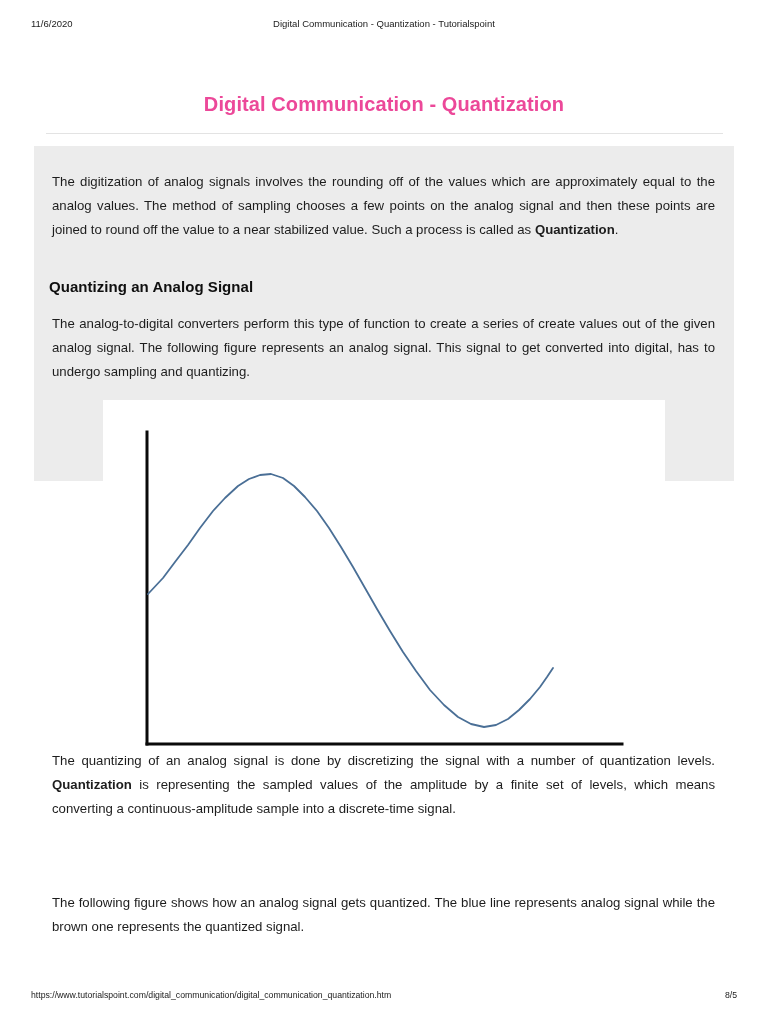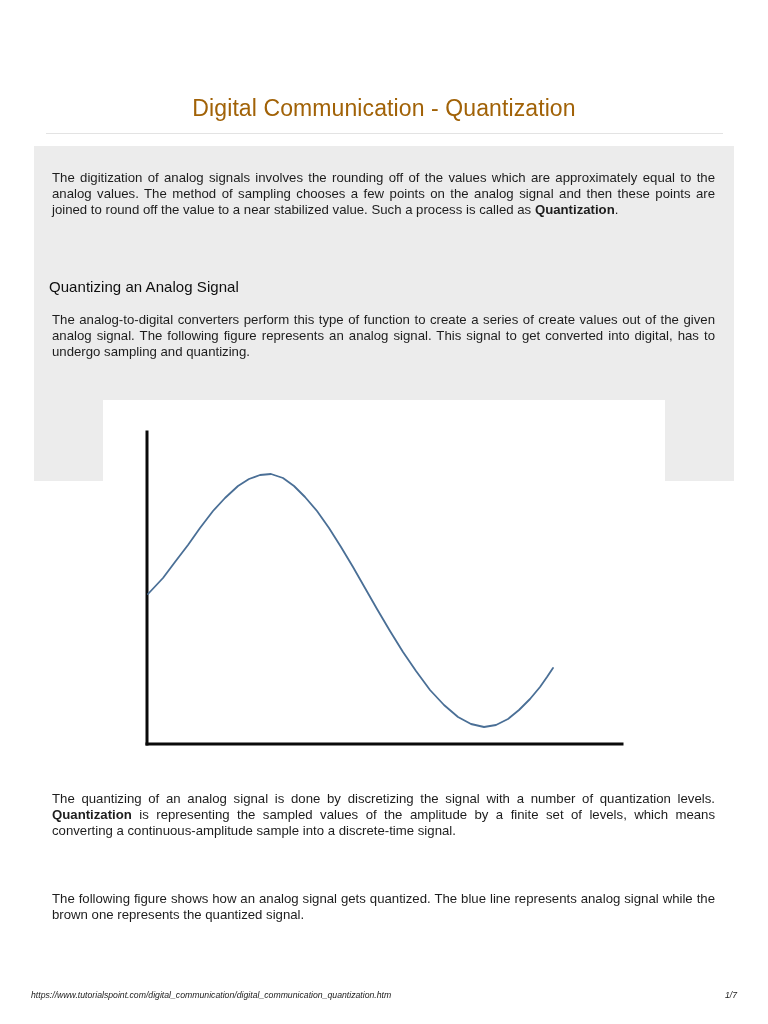--- a/index.html
+++ b/index.html
@@ -49,23 +49,23 @@
     width: 768px;
     height: 1024px;
   }
 
   .h1-title {
     position: absolute;
     left: 0;
     top: 80px;
     width: 768px;
     text-align: center;
-    font-size: 23px;
-    font-weight: 400;
-    color: #a16207;
+    font-size: 20px;
+    font-weight: 700;
+    color: #ec4899;
     letter-spacing: .1px;
   }
 
   .rule {
     position: absolute;
     left: 46px;
     top: 133px;
     width: 677px;
     height: 1px;
     background: #e3e3e3;
@@ -87,84 +87,87 @@
     top: 0;
     width: 768px;
   }
 
   p.para {
     position: absolute;
     left: 52px;
     width: 663px;
     margin: 0;
     font-size: 13.2px;
-    line-height: 16px;
+    line-height: 24px;
     color: #1d1d1d;
     text-align: justify;
   }
   p.para b { font-weight: bold; }
 
   .p1 { top: 170px; }
 
   h2.h2 {
     position: absolute;
     left: 49px;
     top: 278px;
     margin: 0;
     font-size: 15px;
-    font-weight: normal;
+    font-weight: bold;
     color: #0f0f0f;
     letter-spacing: .05px;
   }
 
   .p2 { top: 312px; }
 
   
   .figure-box {
     position: absolute;
     left: 103px;
     top: 400px;
     width: 562px;
     height: 360px;
     background: #ffffff;
   }
   .figure-box svg { display: block; }
 
-  .p3 { top: 791px; }
+  .p3 { top: 749px; }
   .p4 { top: 891px; }
 
   
   .print-footer {
     position: absolute;
     top: 990px;
     left: 0;
     width: 768px;
     height: 14px;
     font-size: 8.7px;
     color: #1b1b1b;
-    font-style: italic;
   }
   .print-footer .url {
     position: absolute;
     left: 31px;
     top: 0;
     white-space: nowrap;
   }
   .print-footer .pageno {
     position: absolute;
     right: 31px;
     top: 0;
     white-space: nowrap;
   }
 </style>
 </head>
 <body>
 
 <div class="page">
 
+  <div class="print-header">
+    <span class="date">11/6/2020</span>
+    <span class="doctitle">Digital Communication - Quantization - Tutorialspoint</span>
+  </div>
 
   <h1 class="h1-title">Digital Communication - Quantization</h1>
 
   <div class="rule"></div>
 
   <div class="grey-band"></div>
 
   <div class="content">
 
     <p class="para p1"><span>The digitization of analog signals involves the rounding off of the values which are approximately equal to the analog values. The method of sampling chooses a few points on the analog signal and then these points are joined to round off the value to a near stabilized value. Such a process is called as </span><b>Quantization</b><span>.</span></p>
@@ -181,16 +184,16 @@
       </svg>
     </div>
 
     <p class="para p3"><span>The quantizing of an analog signal is done by discretizing the signal with a number of quantization levels. </span><b>Quantization</b><span> is representing the sampled values of the amplitude by a finite set of levels, which means converting a continuous-amplitude sample into a discrete-time signal.</span></p>
 
     <p class="para p4">The following figure shows how an analog signal gets quantized. The blue line represents analog signal while the brown one represents the quantized signal.</p>
   </div>
 
   <div class="print-footer">
     <span class="url">https://www.tutorialspoint.com/digital_communication/digital_communication_quantization.htm</span>
-    <span class="pageno">1/7</span>
+    <span class="pageno">8/5</span>
   </div>
 
 </div>
 
 </body></html>

